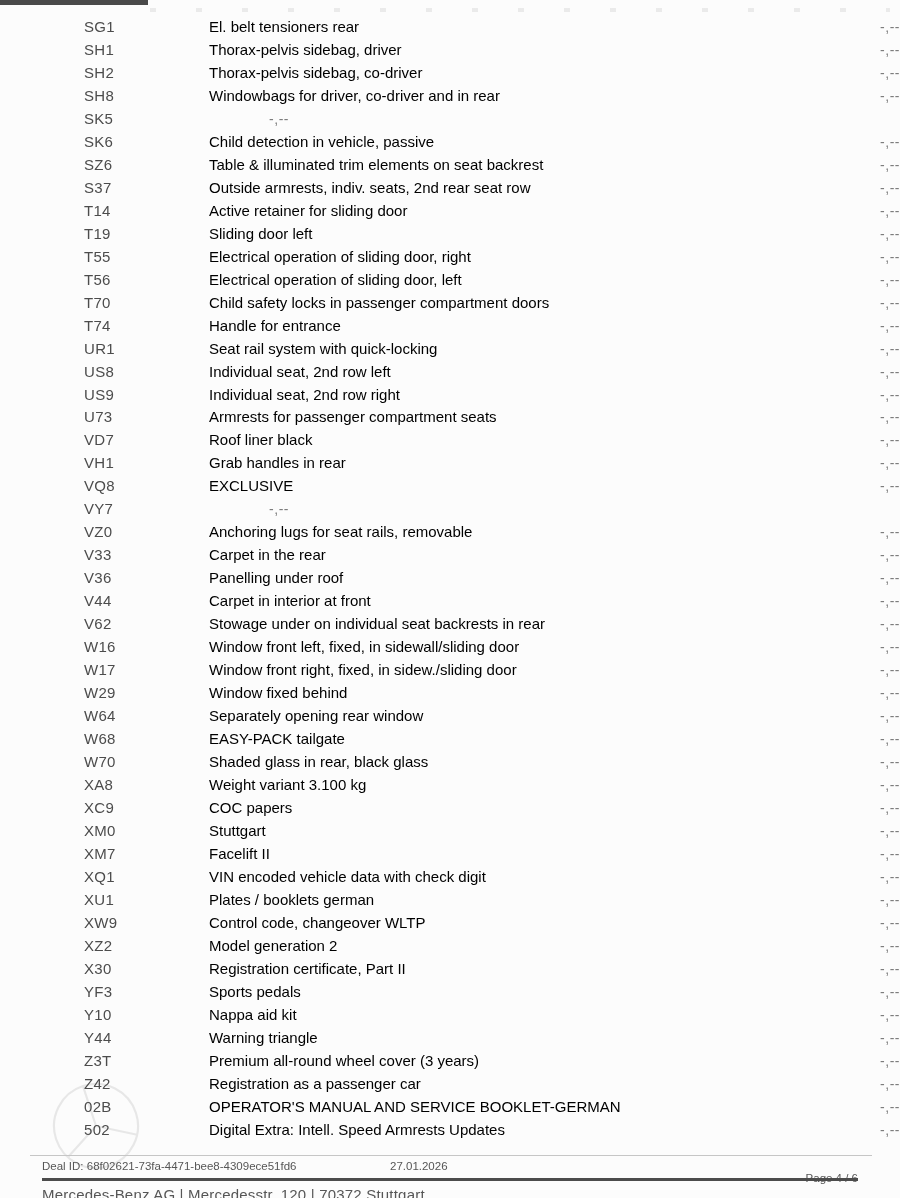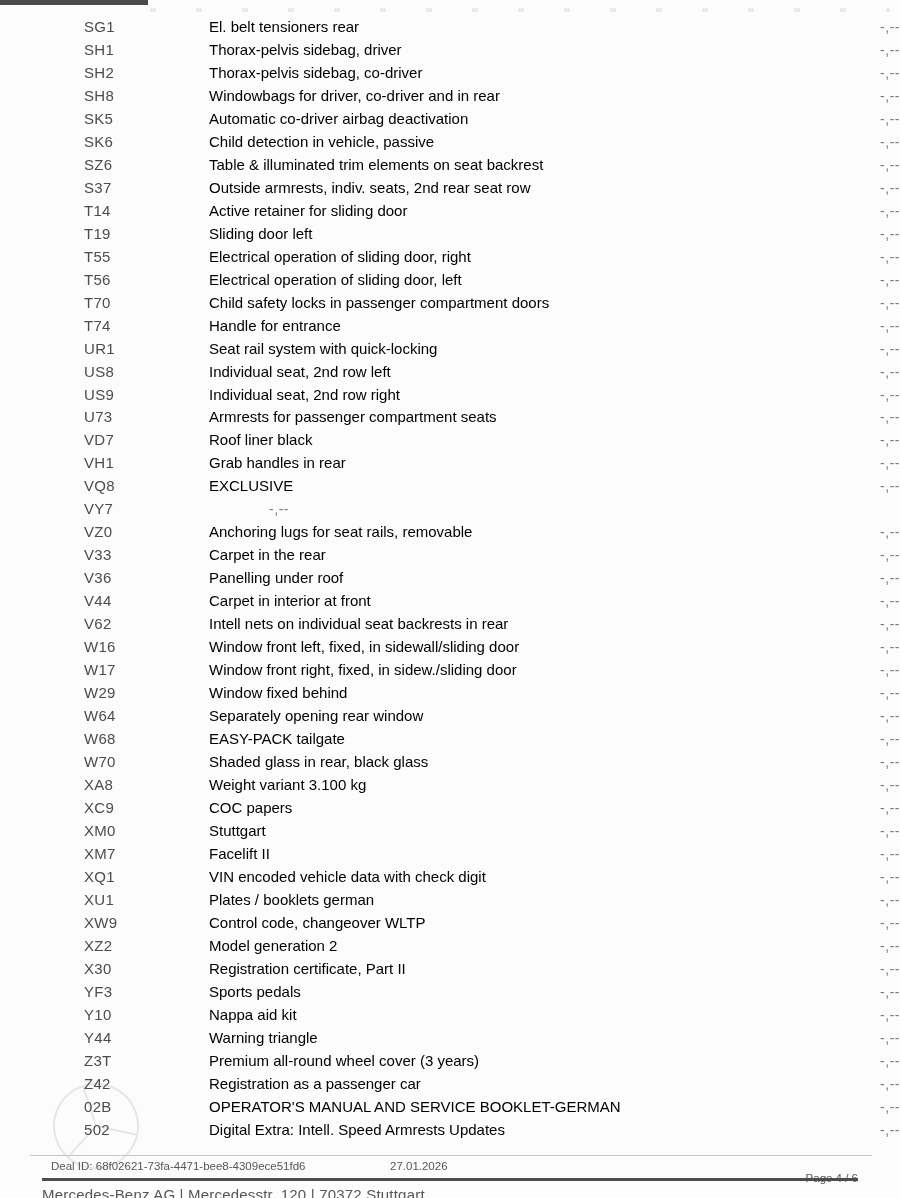--- a/index.html
+++ b/index.html
@@ -51,21 +51,21 @@
   }
   
   .rule-thin {
     position: absolute; left: 30px; top: 1155px; width: 842px; height: 1px;
     background: #c6c6c6;
   }
   .footer-row {
     position: absolute; left: 0; top: 1160px; width: 900px; height: 16px;
     font-size: 11.5px; color: #565656;
   }
-  .deal-id { position: absolute; left: 42px; top: 0; margin-left: 9px; }
+  .deal-id { position: absolute; left: 42px; top: 0; }
   .doc-date { position: absolute; left: 390px; top: 0; }
   .page-num { position: absolute; right: 42px; top: 12px; }
   .rule-thick {
     position: absolute; left: 42px; top: 1178px; width: 816px; height: 3px;
     background: #4c4c4c;
   }
   .company-line {
     position: absolute; left: 42px; top: 1186px;
     font-size: 15px; color: #565656; letter-spacing: .2px;
   }
@@ -101,21 +101,20 @@
       <span class="desc-cell">Thorax-pelvis sidebag, co-driver</span>
       <span class="price-cell">-,--</span>
     </div>
     <div class="row">
       <span class="code-cell">SH8</span>
       <span class="desc-cell">Windowbags for driver, co-driver and in rear</span>
       <span class="price-cell">-,--</span>
     </div>
     <div class="row">
       <span class="code-cell">SK5</span>
-      <span class="desc-cell">Automatic co-driver airbag deactivation</span>
       <span class="price-cell">-,--</span>
     </div>
     <div class="row">
       <span class="code-cell">SK6</span>
       <span class="desc-cell">Child detection in vehicle, passive</span>
       <span class="price-cell">-,--</span>
     </div>
     <div class="row">
       <span class="code-cell">SZ6</span>
       <span class="desc-cell">Table &amp; illuminated trim elements on seat backrest</span>
@@ -210,21 +209,21 @@
       <span class="desc-cell">Panelling under roof</span>
       <span class="price-cell">-,--</span>
     </div>
     <div class="row">
       <span class="code-cell">V44</span>
       <span class="desc-cell">Carpet in interior at front</span>
       <span class="price-cell">-,--</span>
     </div>
     <div class="row">
       <span class="code-cell">V62</span>
-      <span class="desc-cell">Intell nets on individual seat backrests in rear</span>
+      <span class="desc-cell">Stowage under on individual seat backrests in rear</span>
       <span class="price-cell">-,--</span>
     </div>
     <div class="row">
       <span class="code-cell">W16</span>
       <span class="desc-cell">Window front left, fixed, in sidewall/sliding door</span>
       <span class="price-cell">-,--</span>
     </div>
     <div class="row">
       <span class="code-cell">W17</span>
       <span class="desc-cell">Window front right, fixed, in sidew./sliding door</span>

